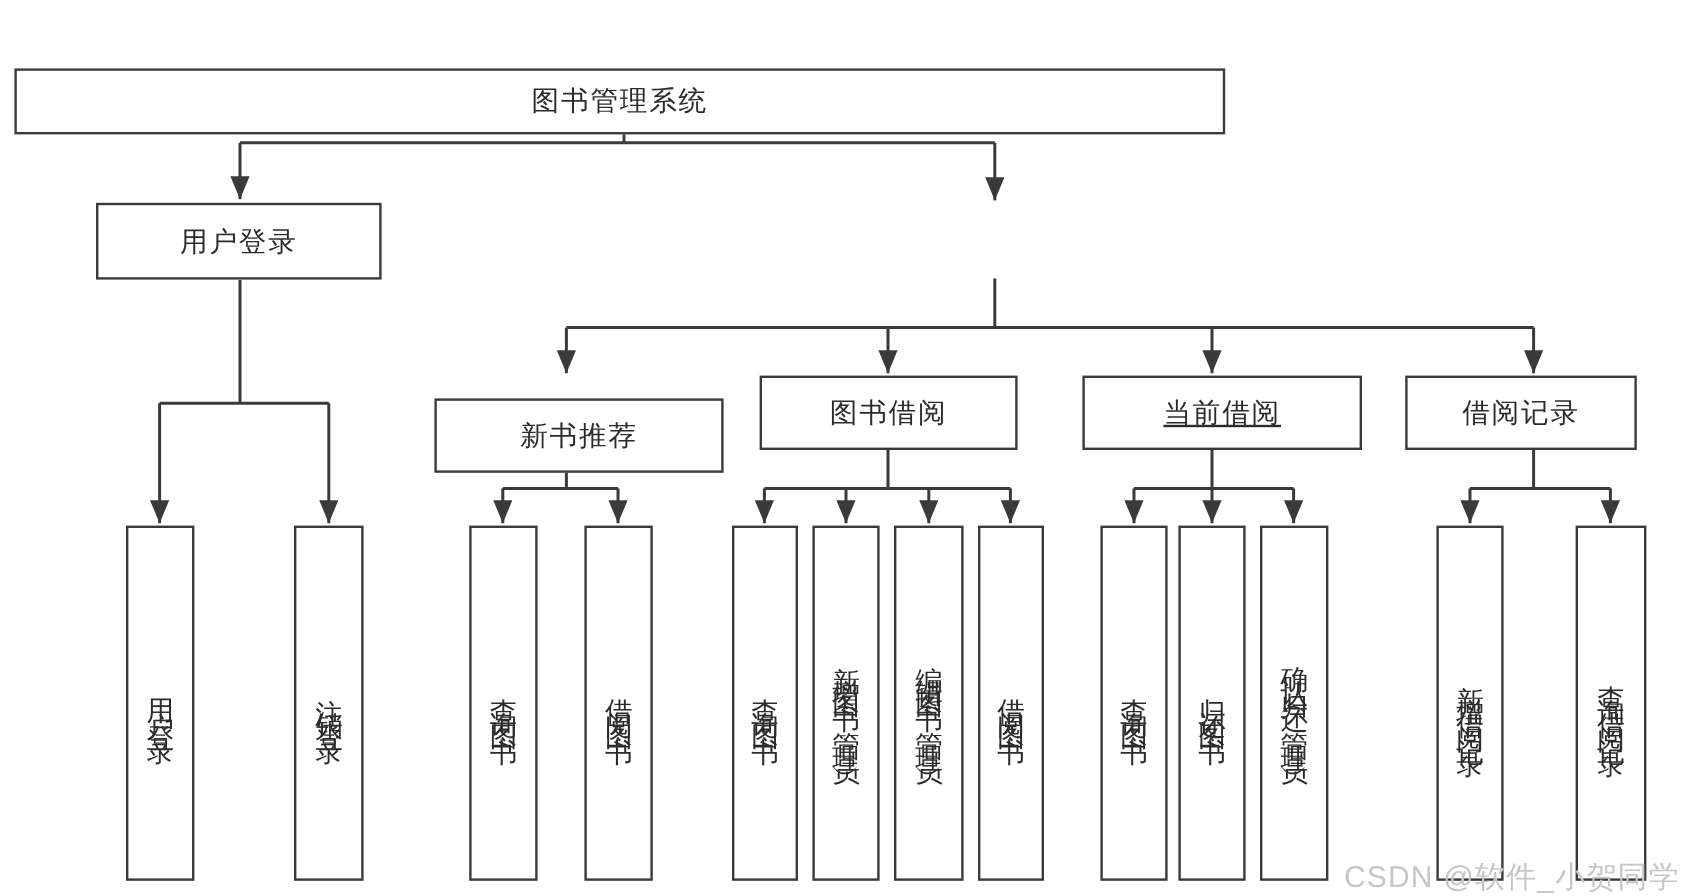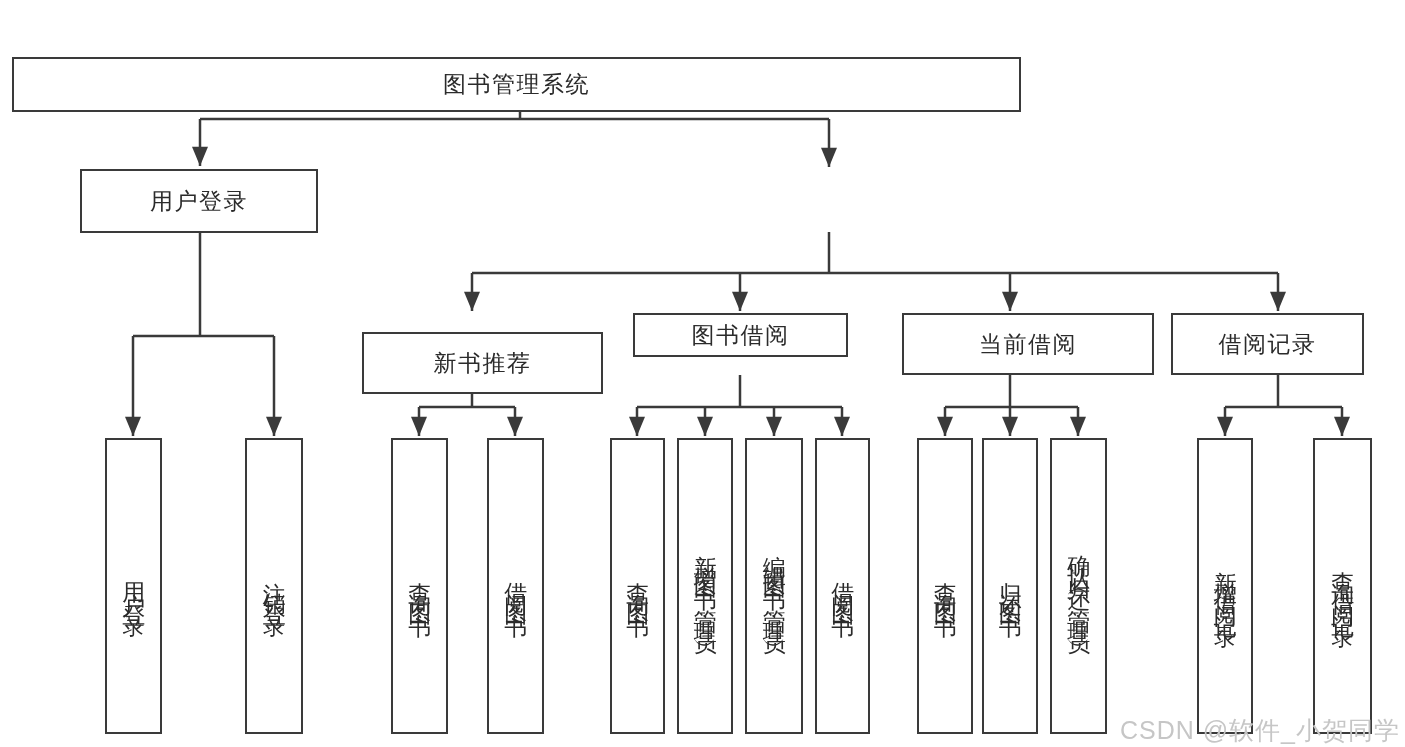--- a/index.html
+++ b/index.html
@@ -47,22 +47,22 @@
     letter-spacing: 11px;
     line-height: 1.1;
     color: var(--text);
     white-space: nowrap;
   }
   
   #b-root  { left: 12px;  top: 13px;  width: 1009px; height: 55px; margin-top: 44px; }
   #b-l2-0  { left: 80px;  top: 169px; width: 238px;  height: 64px; }
   #b-l2-1  { left: 713px; top: 170px; width: 232px;  height: 62px; }
   #b-l3-0  { left: 362px; top: 332px; width: 241px;  height: 62px; }
-  #b-l3-1  { left: 633px; top: 313px; width: 215px;  height: 44px; }
-  #b-l3-2  { left: 902px; top: 313px; width: 252px;  height: 62px; }
+  #b-l3-1  { left: 633px; top: 313px; width: 215px;  height: 62px; }
+  #b-l3-2  { left: 902px; top: 313px; width: 233px;  height: 62px; text-decoration: underline; }
   #b-l3-3  { left: 1171px;top: 313px; width: 193px;  height: 62px; }
   .leaf    { top: 438px; height: 296px; }
   #b-leaf-0  { left: 105px;  width: 57px; }
   #b-leaf-1  { left: 245px;  width: 58px; }
   #b-leaf-2  { left: 391px;  width: 57px; }
   #b-leaf-3  { left: 487px;  width: 57px; }
   #b-leaf-4  { left: 610px;  width: 55px; }
   #b-leaf-5  { left: 677px;  width: 56px; }
   #b-leaf-6  { left: 745px;  width: 58px; }
   #b-leaf-7  { left: 815px;  width: 55px; }

